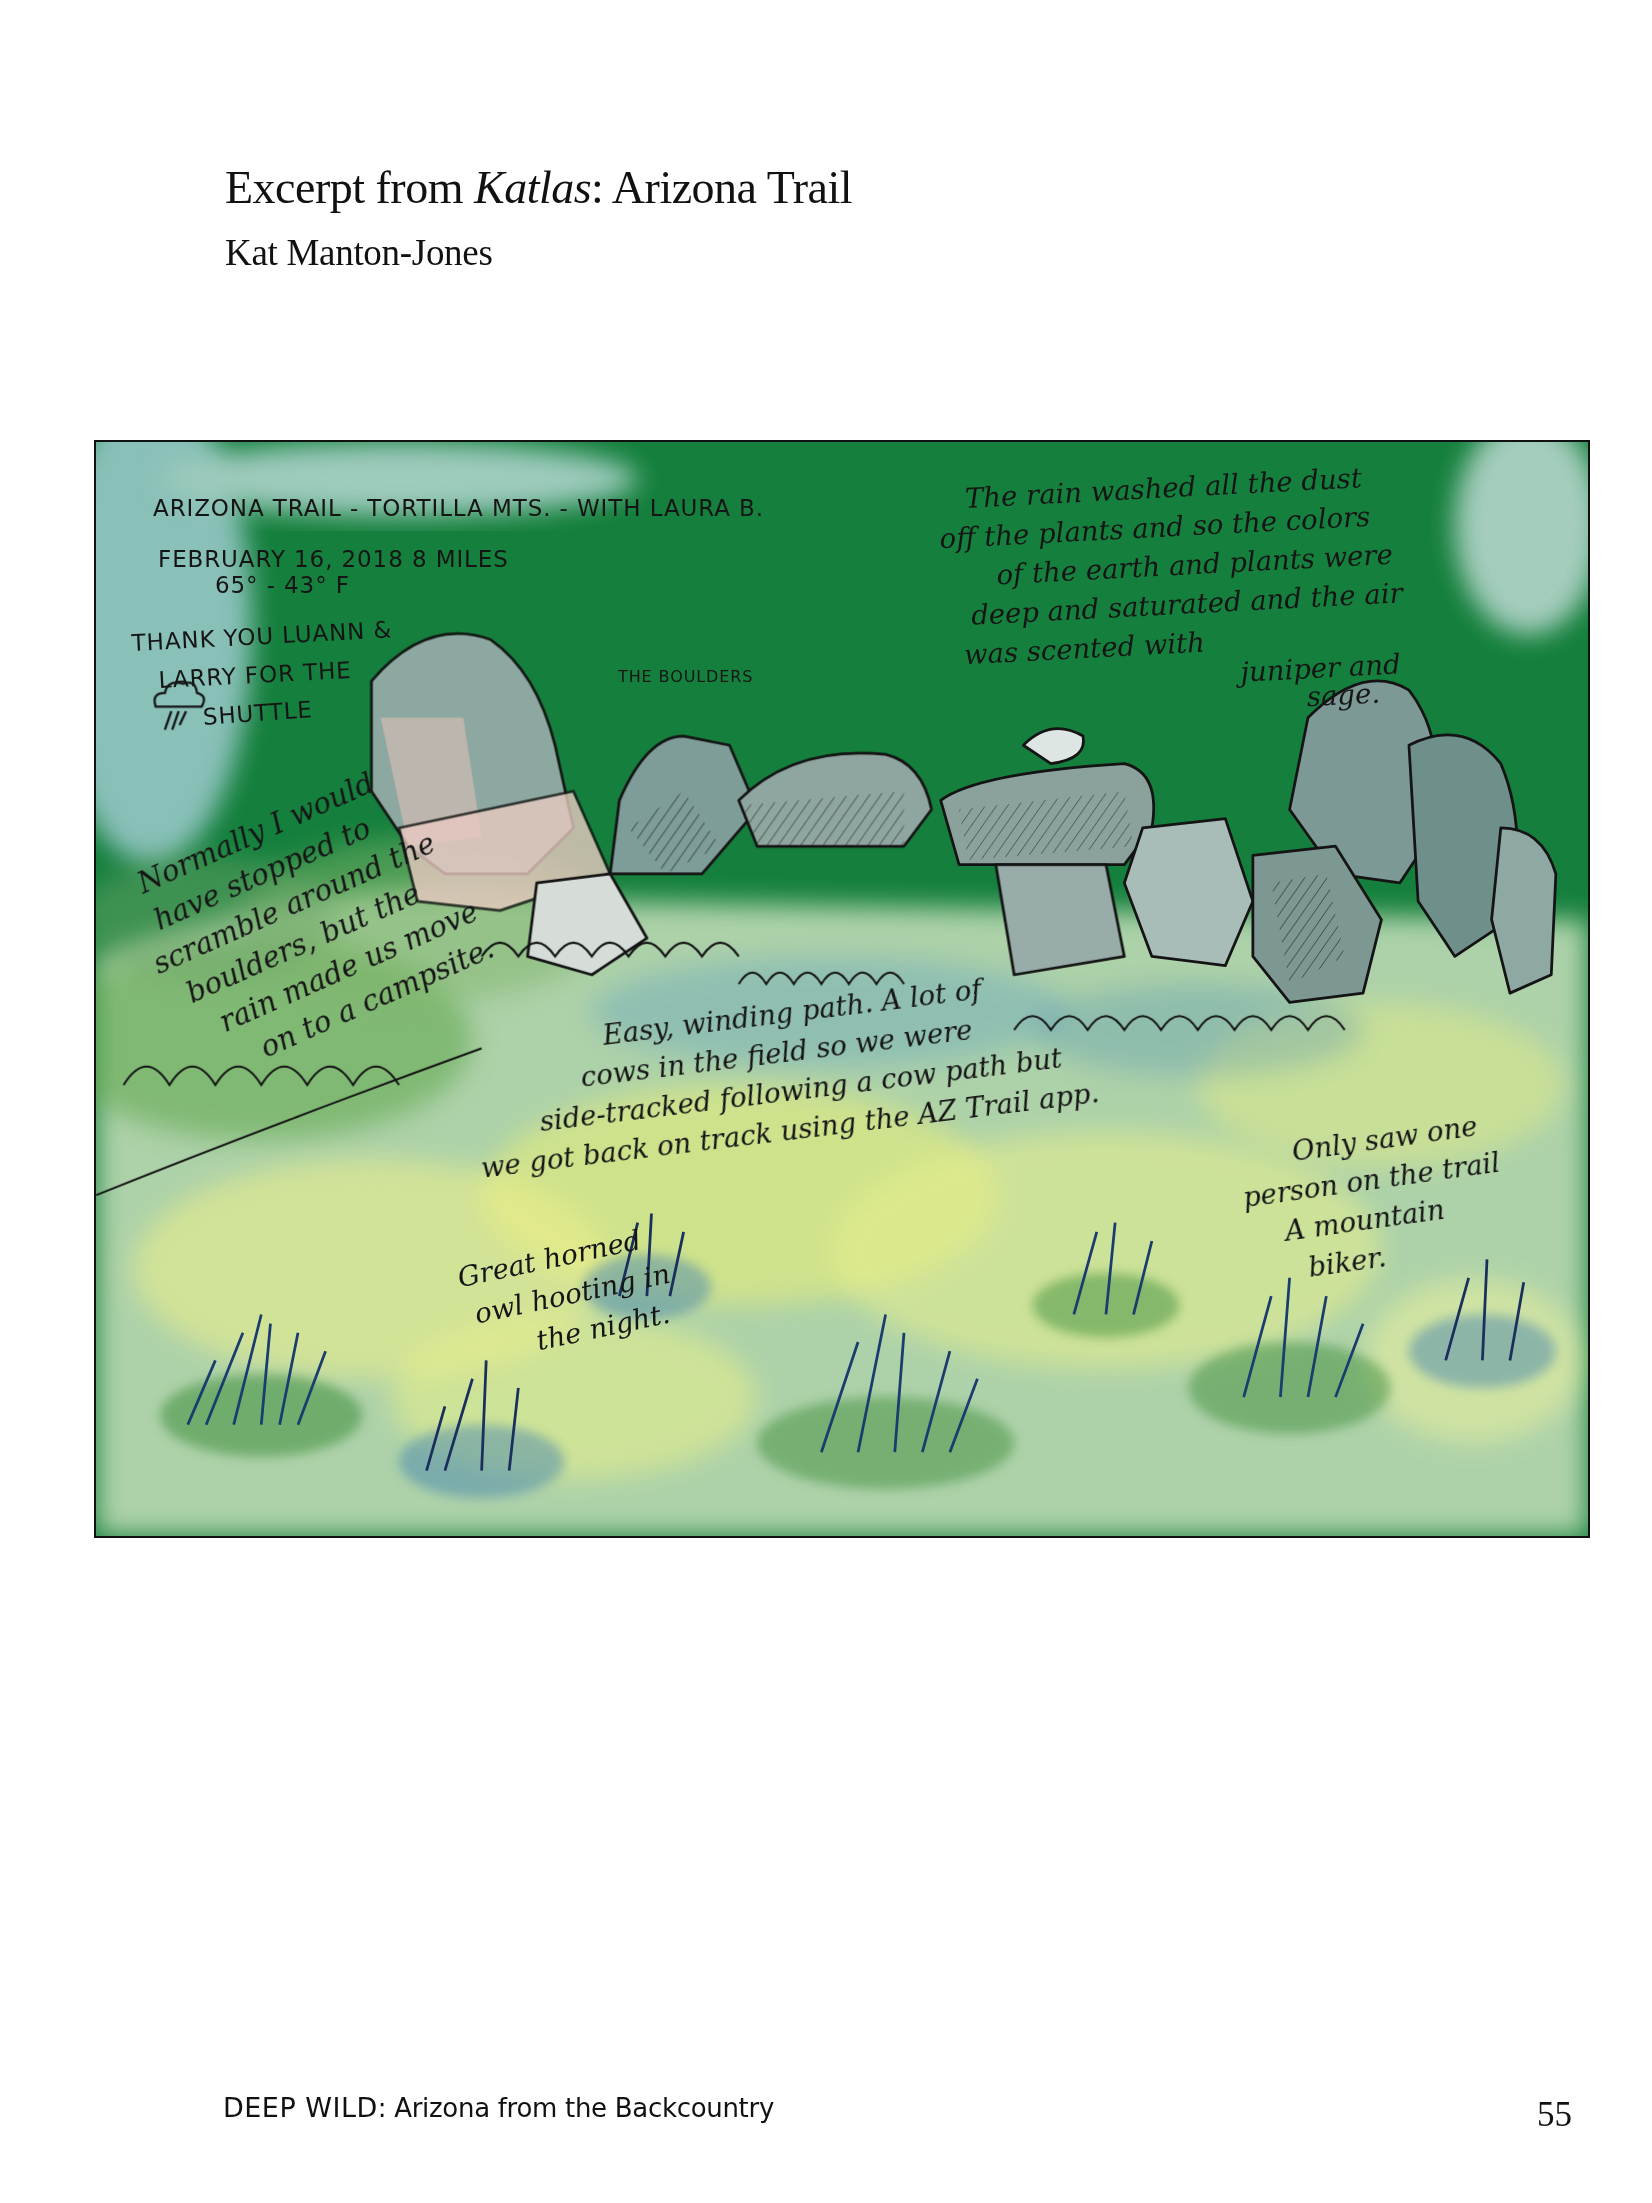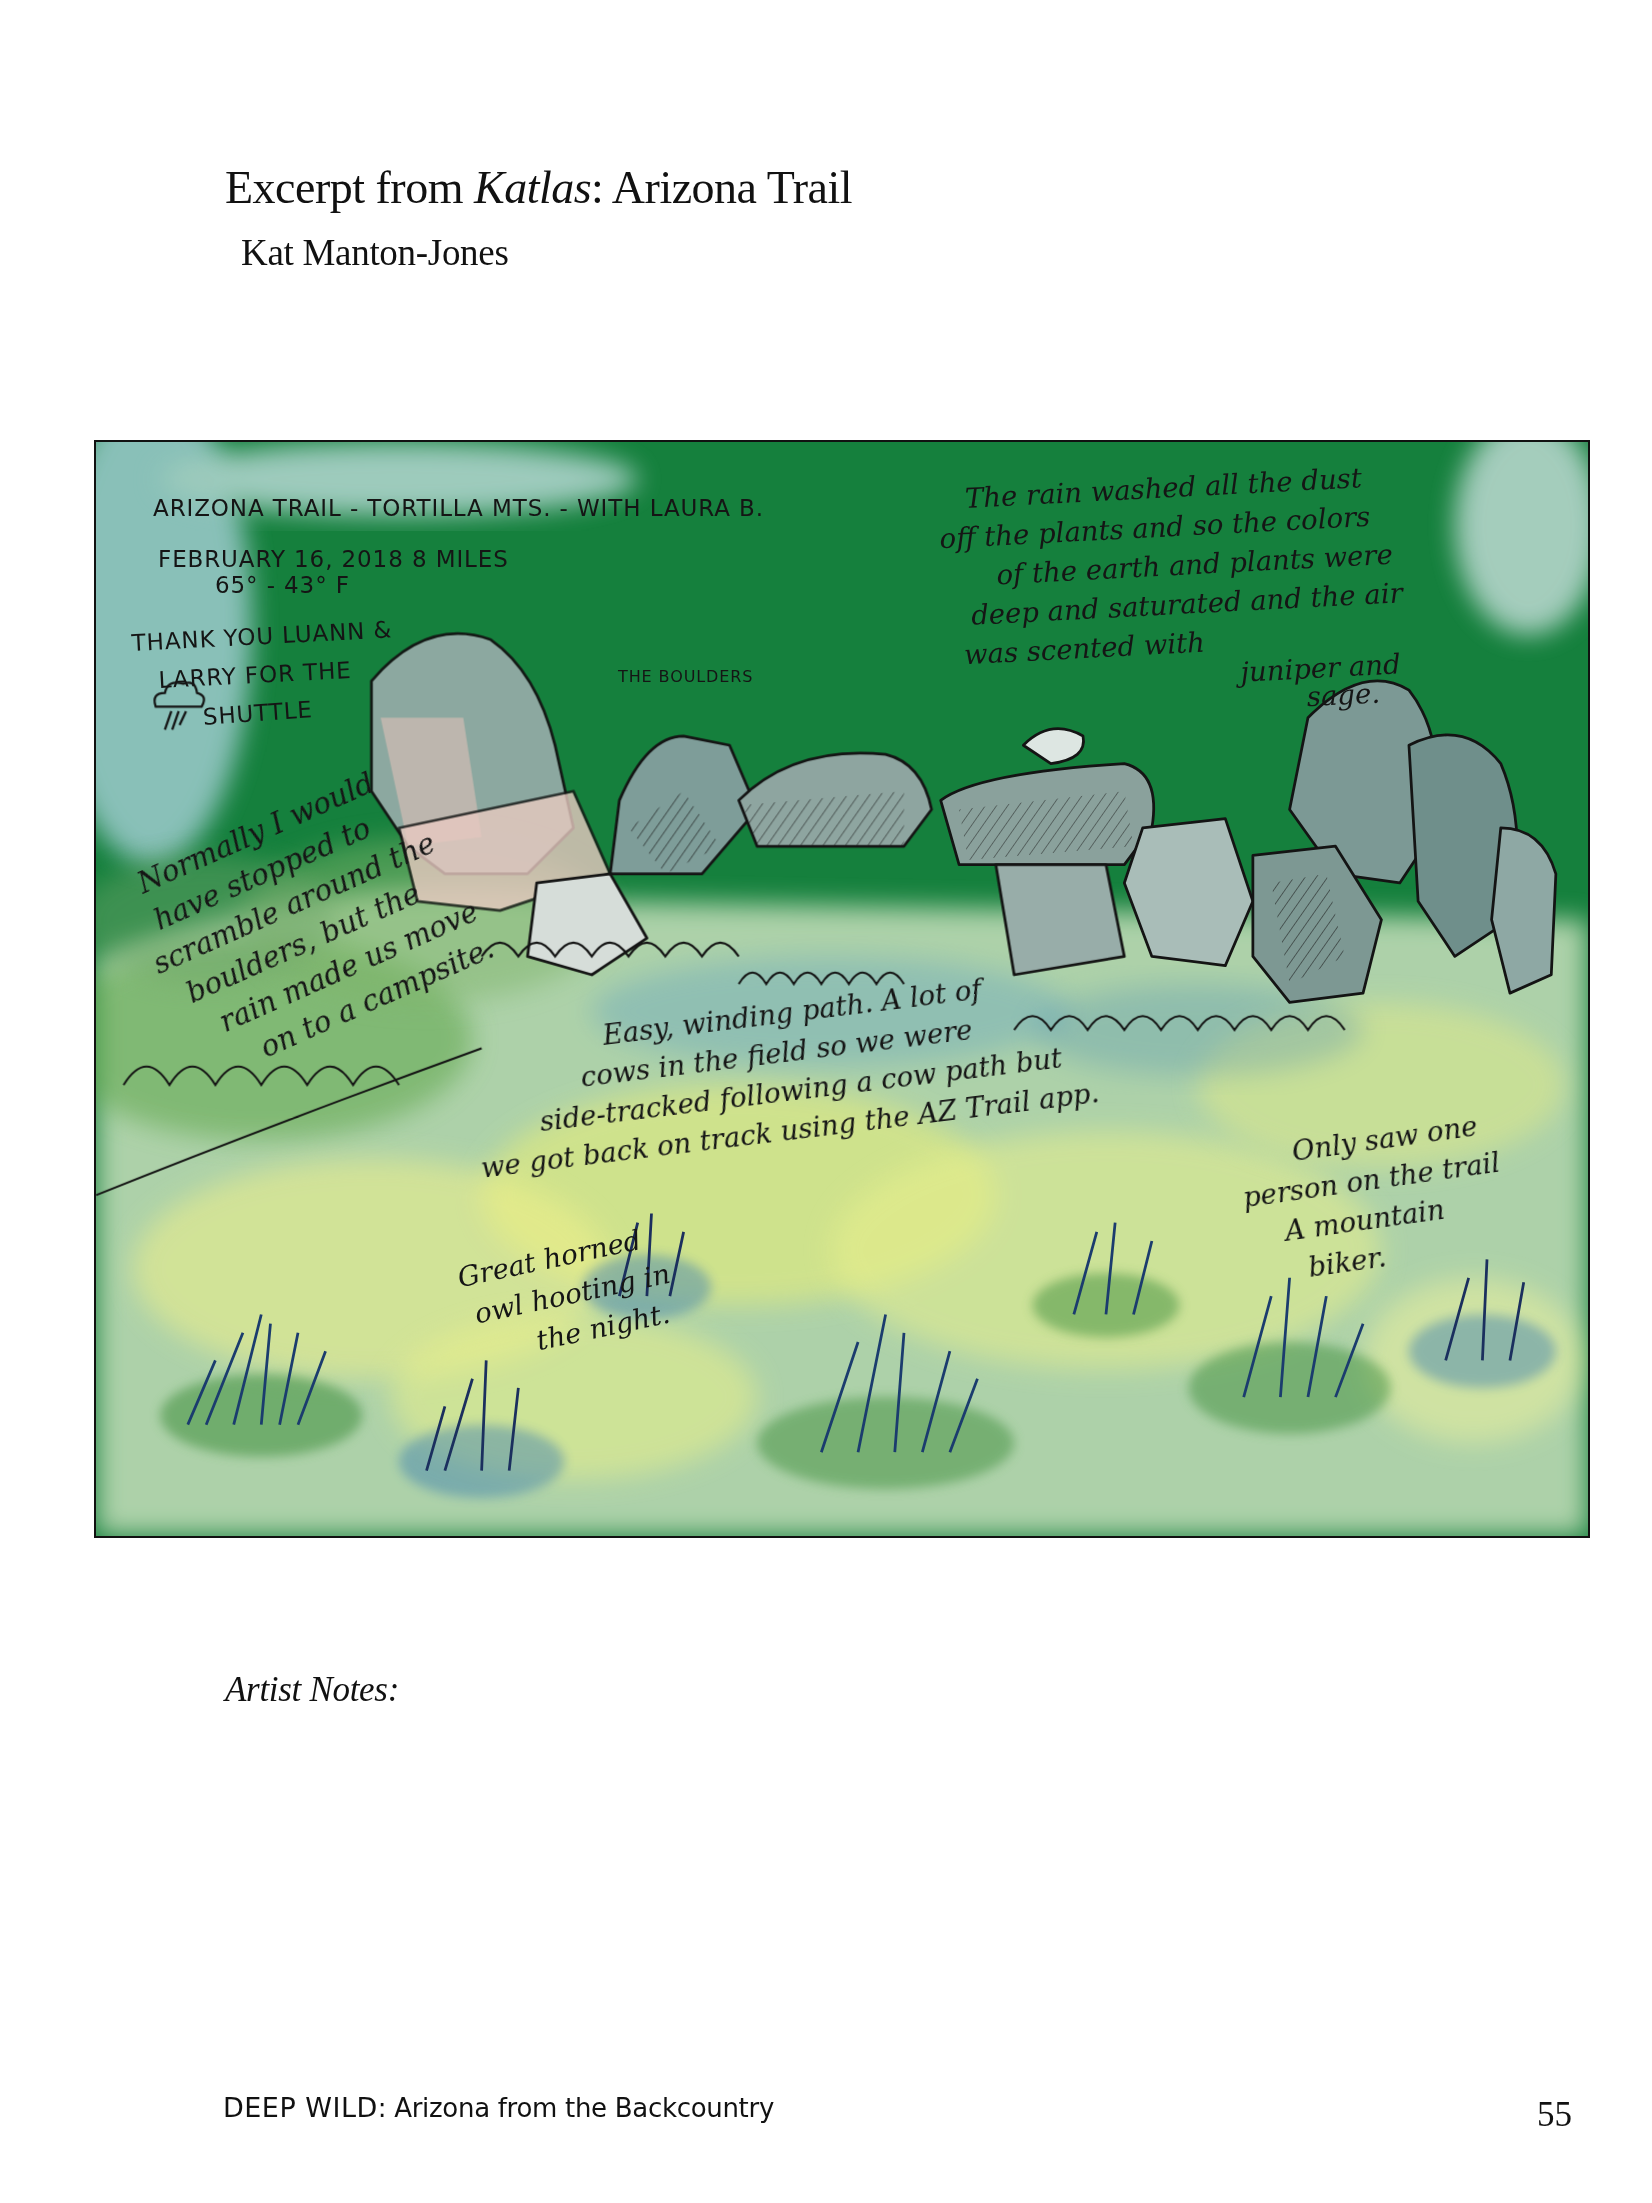--- a/index.html
+++ b/index.html
@@ -1,21 +1,21 @@
 <!DOCTYPE html>
 <html style="font-size:14.7px"><head>
   <meta charset="utf-8">
   <style>
     html, body { margin: 0; padding: 0; background: #ffffff; }
     body { width: 1653px; height: 2204px; position: relative; overflow: hidden; color: #111; }
     .serif { font-family: Liberation Serif, serif; }
     .abs { position: absolute; }
     #title-block { left: 225px; top: 163px; }
     .title-line { font-size: 46px; line-height: 50px; letter-spacing: -0.5px; white-space: nowrap; }
-    .author { font-size: 37px; line-height: 40px; margin-top: 20px; letter-spacing: -0.3px; white-space: nowrap; margin-left: 16px; }
+    .author { font-size: 37px; line-height: 40px; margin-top: 20px; letter-spacing: -0.3px; white-space: nowrap; }
     #artwork-frame { left: 94px; top: 440px; width: 1492px; height: 1094px; border: 2.3px solid #111; box-sizing: content-box; background: #15803d; overflow: hidden; }
     #artwork-frame svg { position: absolute; left: 0; top: 0; }
     .hand { position: absolute; font-family: "DejaVu Sans", sans-serif; color: #151515; white-space: nowrap; }
     .caps { font-size: 23px; letter-spacing: 0.9px; transform-origin: left top; }
     .script { font-family: "DejaVu Serif", serif; font-style: italic; font-size: 27.5px; line-height: 39px; transform-origin: left top; }
     #notes-block { left: 225px; top: 1669px; width: 1267px; }
     .notes-heading { font-size: 35px; font-style: italic; line-height: 42px; margin: 0; letter-spacing: -0.3px; }
     .notes-body { font-size: 37px; line-height: 41px; margin: 9.2px 0 0 0; letter-spacing: -0.6px; }
     #footer-left { left: 223px; top: 2092px; font-family: "DejaVu Sans", "Liberation Sans", sans-serif; white-space: nowrap; }
     .footer-brand { font-size: 27px; letter-spacing: 0.5px; }
@@ -173,20 +173,19 @@
   </div>
 
   <div class="hand script" style="left:358px; top:817px; transform:rotate(-12deg);">
     <div>Great horned</div>
     <div style="margin-left:9.2px">owl hooting in</div>
     <div style="margin-left:64px">the night.</div>
   </div>
 </div>
 
 <div id="notes-block" class="abs serif">
-  <p class="notes-heading">Artist Notes:</p>
 </div>
 
 <div id="footer-left" class="abs">
   <span class="footer-brand">DEEP WILD</span><span class="footer-sub">: Arizona from the Backcountry</span>
 </div>
 <div id="page-number" class="abs serif">55</div>
 
 
 </body></html>

